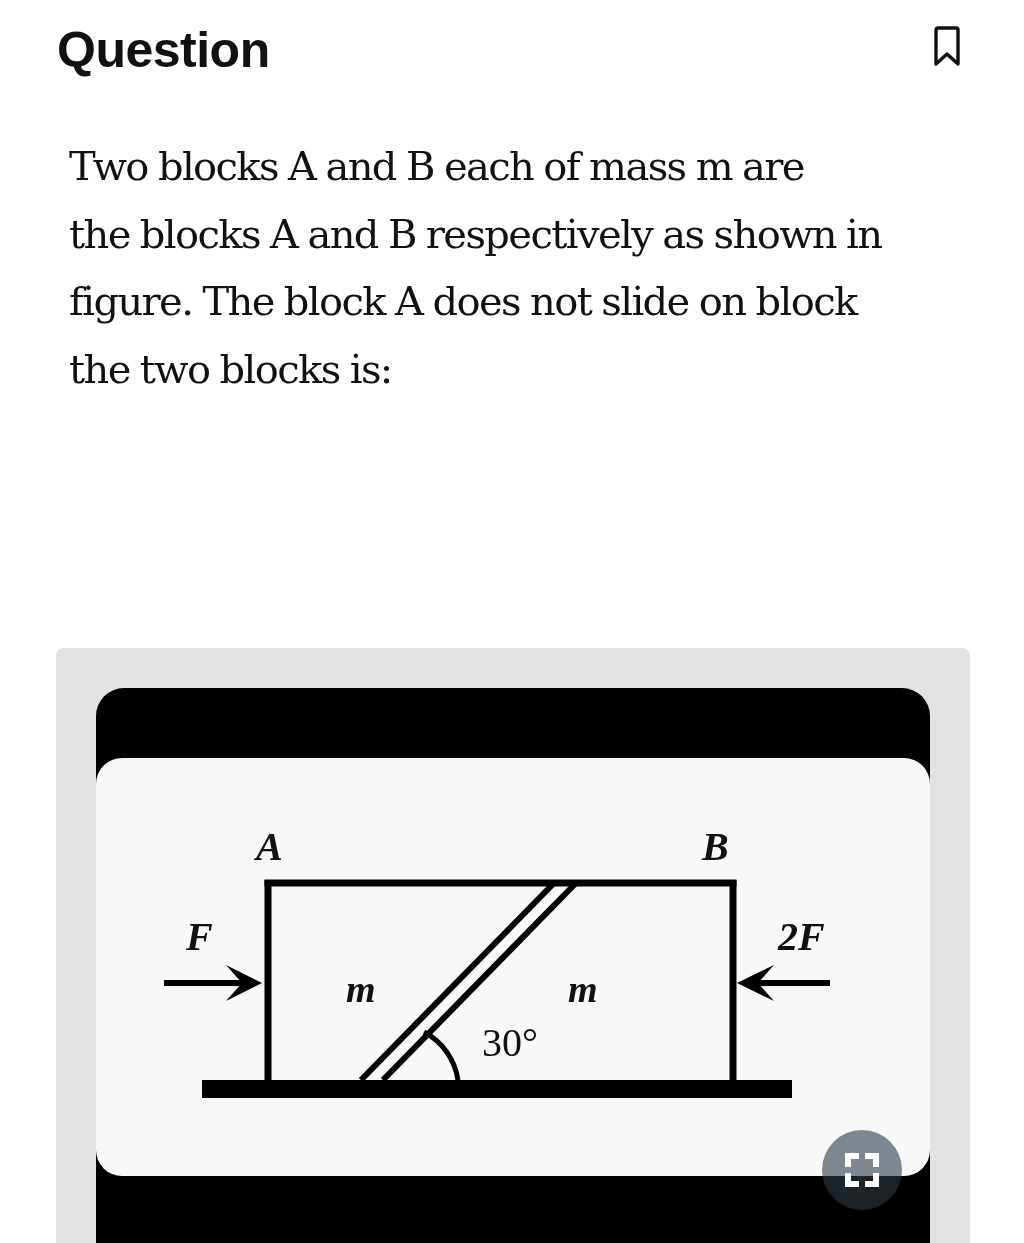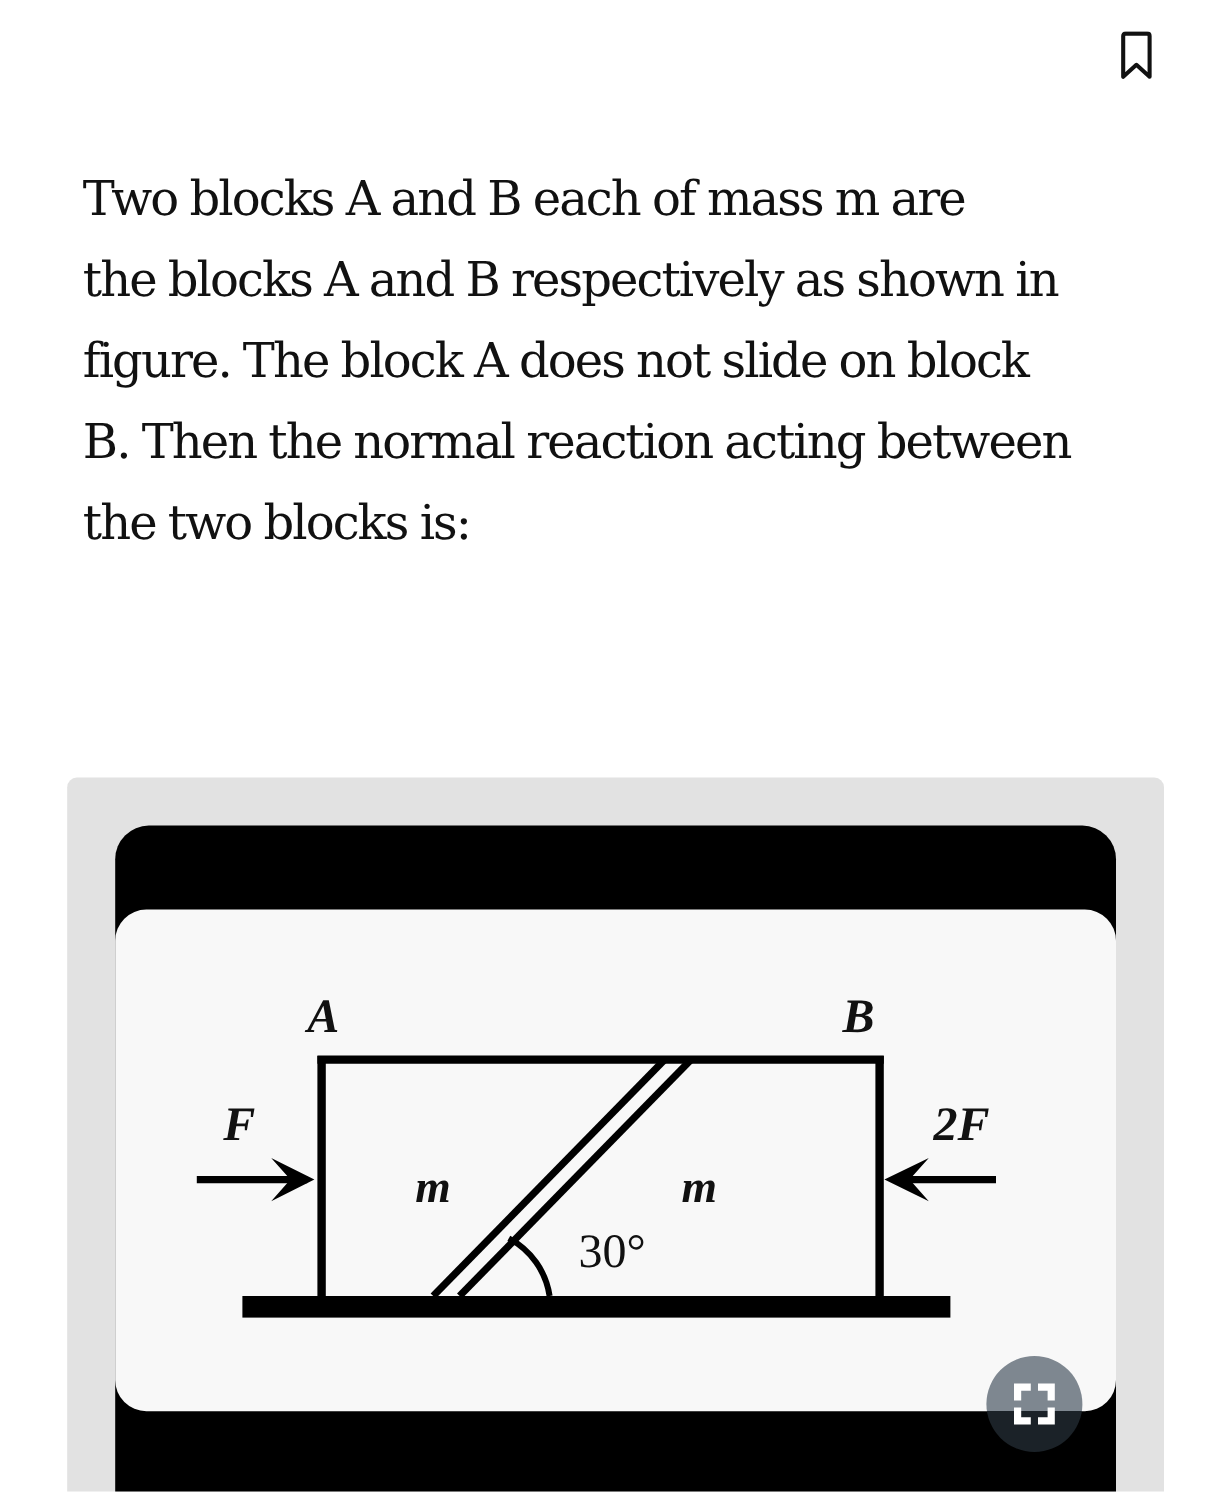--- a/index.html
+++ b/index.html
@@ -46,32 +46,32 @@
     border-radius: 50%;
     background: linear-gradient(to bottom, #7e8790 0%, #7e8790 57%, #1b2228 57%, #1b2228 100%);
     cursor: pointer;
   }
   .expand-btn svg { position: absolute; left: 20px; top: 20px; }
 </style>
 </head>
 <body>
 
 <div class="header">
+  <div class="title">Question</div>
   <div class="bookmark">
     <svg width="30" height="42" viewBox="0 0 30 42">
       <path d="M4 4 Q4 2 6 2 L24 2 Q26 2 26 4 L26 38 L15 28 L4 38 Z" fill="none" stroke="#111" stroke-width="3.4" stroke-linejoin="round"></path>
     </svg>
   </div>
 </div>
 
 <div class="question-text">
   <p>Two blocks A and B each of mass m are</p>
   <p>the blocks A and B respectively as shown in</p>
   <p>figure. The block A does not slide on block</p>
-  <p>B. Then the normal reaction acting between</p>
   <p>the two blocks is:</p>
 </div>
 
 <div class="figure-wrap">
   <div class="figure-frame">
     <div class="figure-panel">
 
       <svg class="figure-svg" width="834" height="418" viewBox="0 0 834 418">
 
         <rect x="106" y="322" width="590" height="18" fill="#000"></rect>

